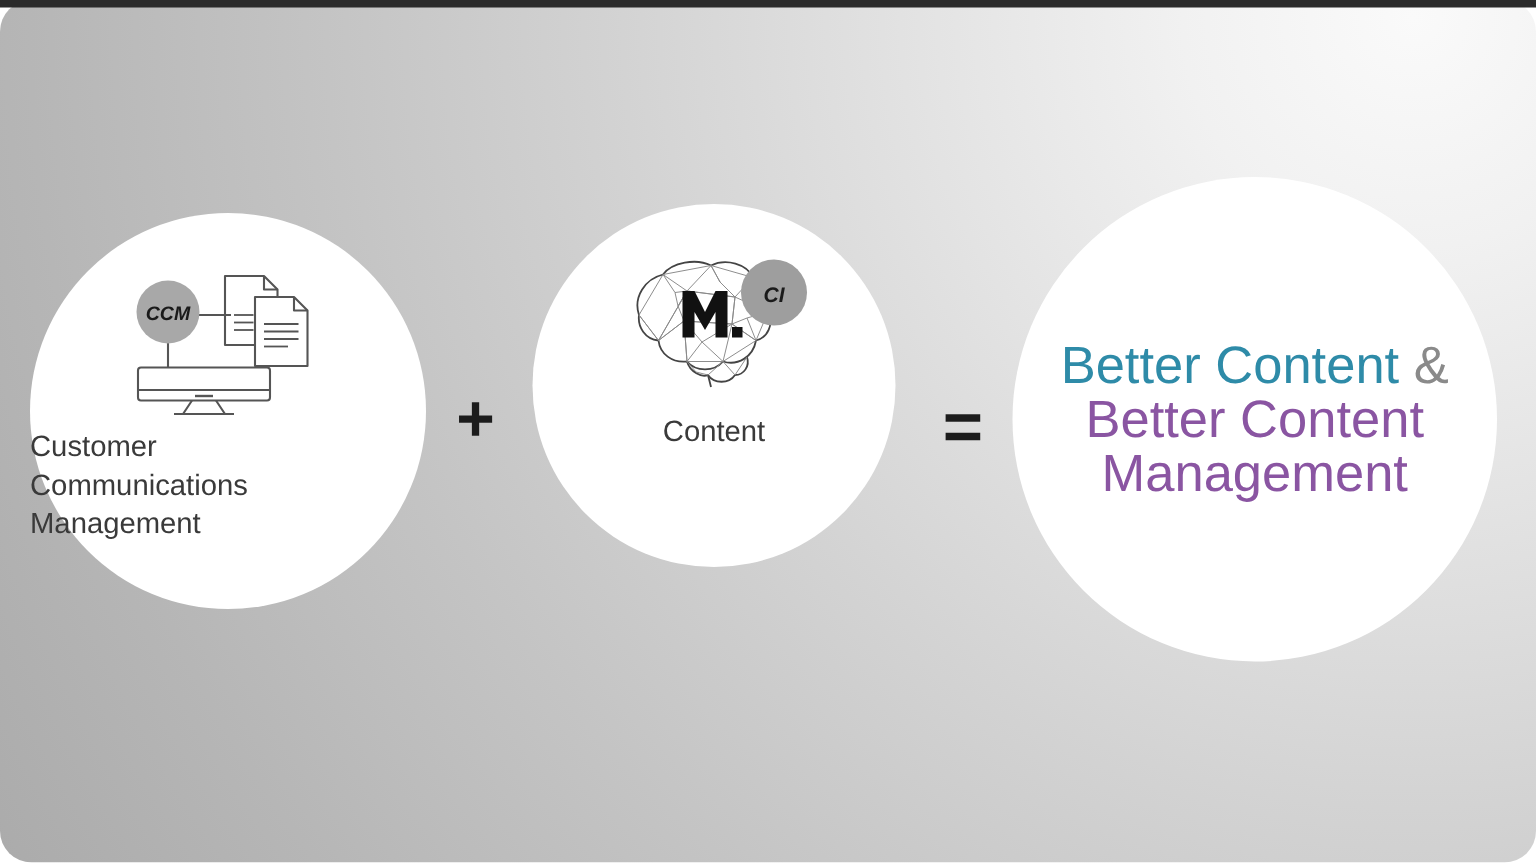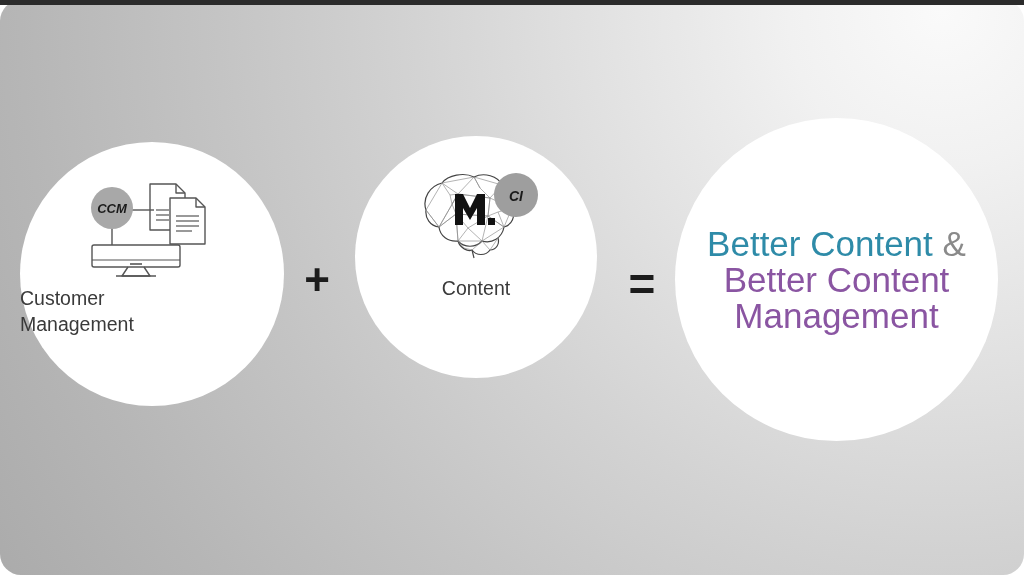--- a/index.html
+++ b/index.html
@@ -176,20 +176,21 @@
       <line x1="46" y1="86" x2="58" y2="86" stroke="#555" stroke-width="1.6"></line>
       <path d="M44 89 L38 98 L66 98 L60 89" fill="none" stroke="#555" stroke-width="1.4" stroke-linejoin="round"></path>
       <line x1="32" y1="98" x2="72" y2="98" stroke="#555" stroke-width="1.4"></line>
 
       <circle cx="28" cy="30" r="21" fill="#a8a8a8"></circle>
       <text x="28" y="35" text-anchor="middle" font-family="Liberation Sans, sans-serif" font-size="13" font-weight="bold" font-style="italic" fill="#1a1a1a">CCM</text>
     </svg>
 
     <div id="ccm-label">
       <div>Customer</div>
+      <div>Communications</div>
       <div>Management</div>
     </div>
   </div>
 
   <div id="plus-sign">+</div>
 
   <div class="circle" id="circle-ci">
 
     <svg id="ci-icon" viewBox="0 0 128 92">
       <g stroke="#444" stroke-width="1.2" fill="none" stroke-linejoin="round">

